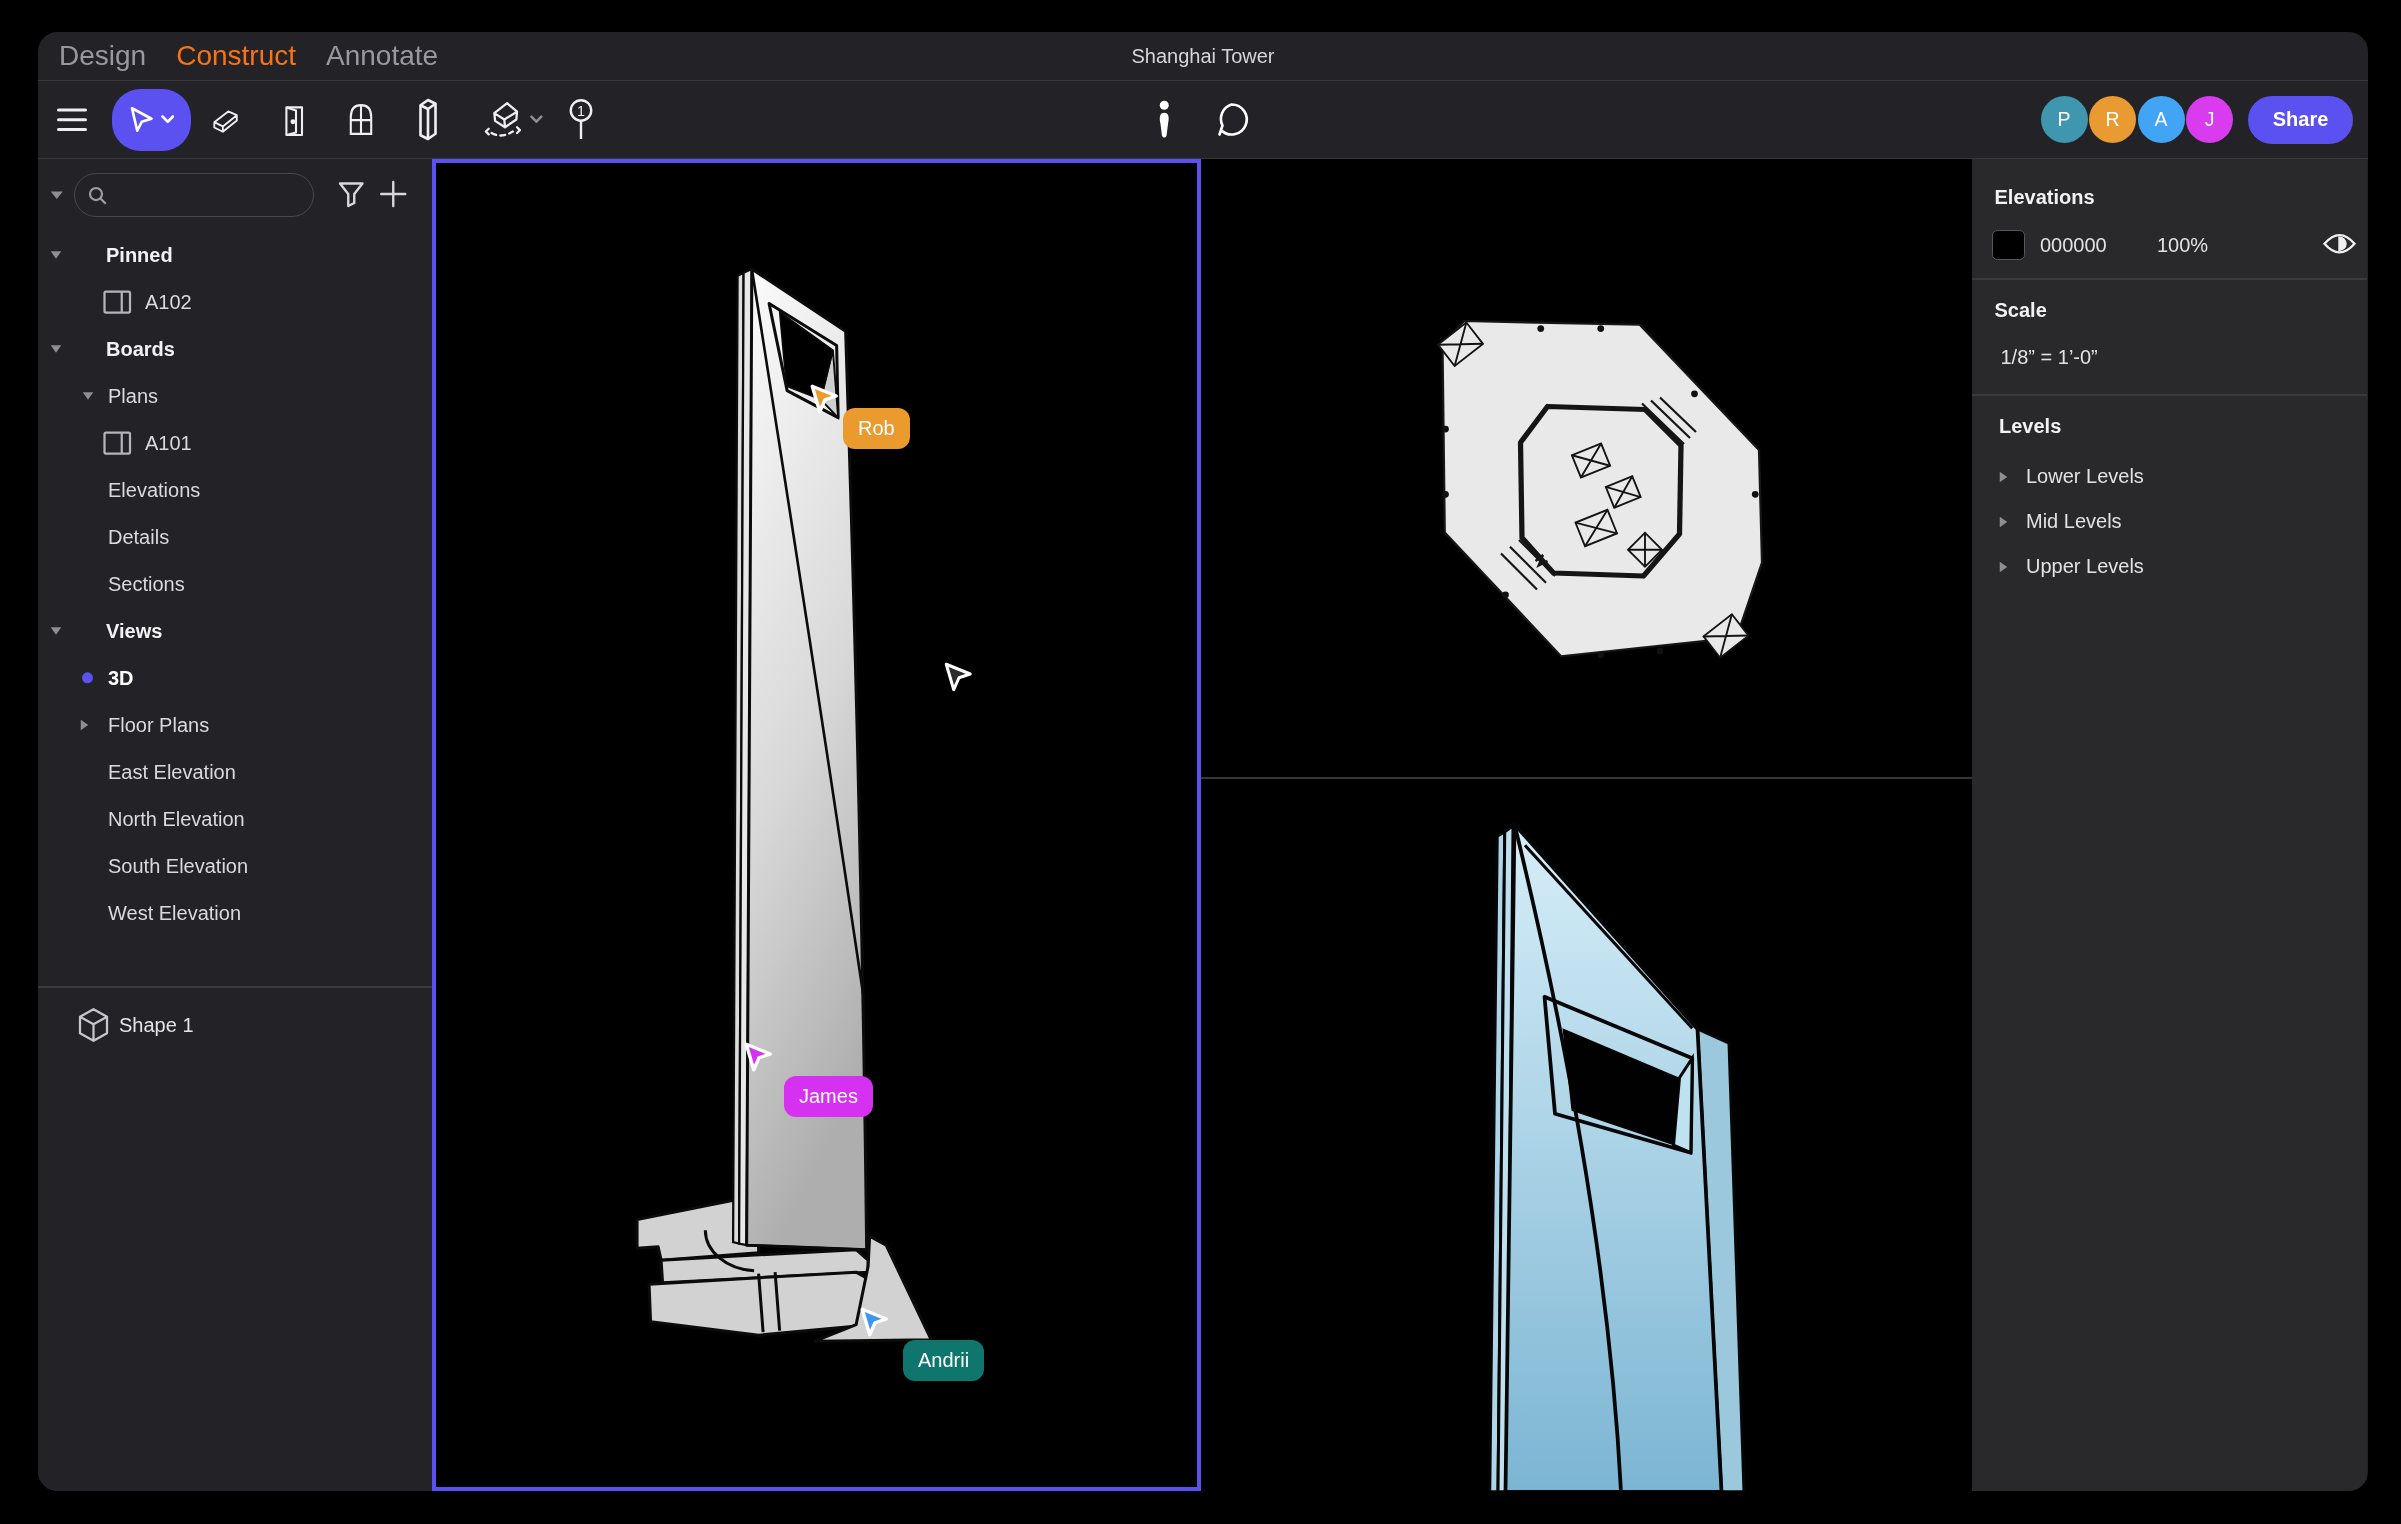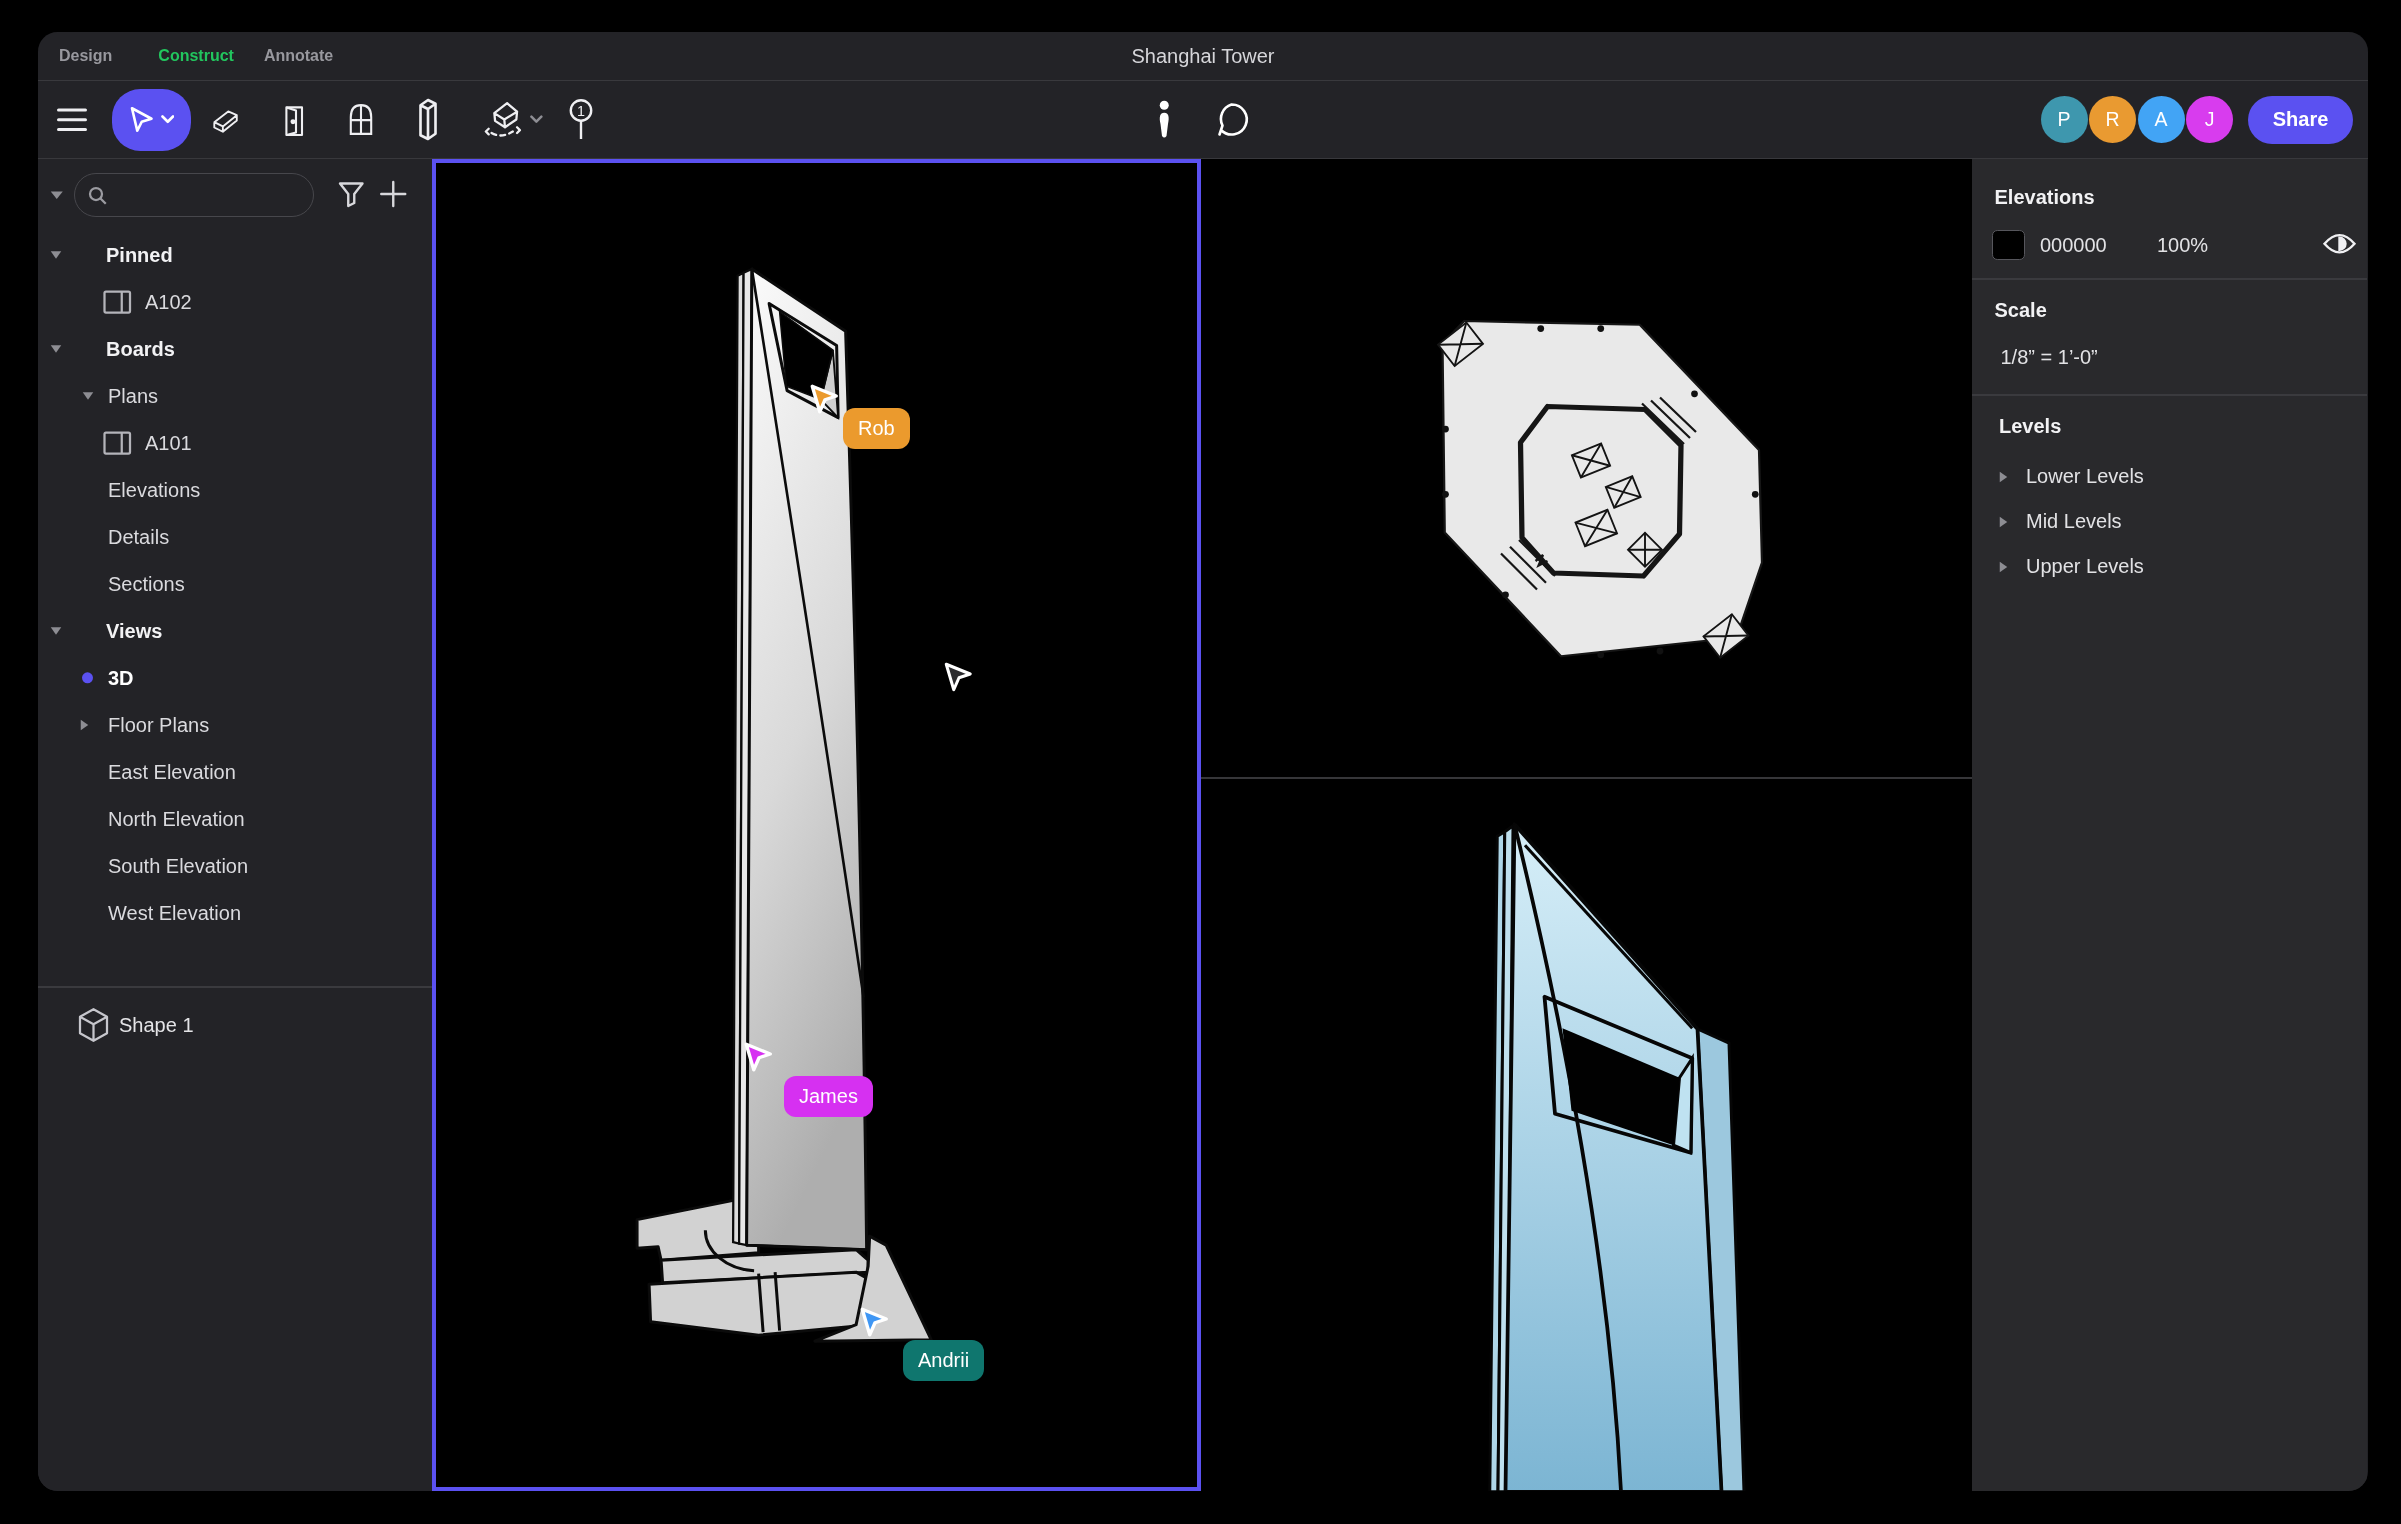--- a/index.html
+++ b/index.html
@@ -4,22 +4,22 @@
 <style>
   * { margin:0; padding:0; box-sizing:border-box; }
   html,body { width:2401px; height:1525px; background:#000; overflow:hidden;
     font-family:"Liberation Sans","DejaVu Sans",sans-serif; }
   .window { position:absolute; left:38px; top:32px; width:2330px; height:1459px;
     background:#232327; border-radius:19.5px; overflow:hidden; }
 
   
   .topbar { position:relative; height:48px; display:flex; align-items:center; }
   .tabs { display:flex; align-items:center; padding-left:21px; gap:30px; }
-  .tab { font-size:16px; font-weight:700; color:#98989e; cursor:default; }
-  .tab.active { color:#22c55e;margin-left:16px; }
+  .tab { font-size:28px; font-weight:400; color:#98989e; cursor:default; }
+  .tab.active { color:#f97316; }
   .doc-title { position:absolute; left:50%; top:50%; transform:translate(-50%,-50%);
     font-size:20px; color:#d6d6da; }
 
   
   .toolbar { position:relative; height:78px; border-top:1.5px solid #39393d;
     display:flex; align-items:center; padding-left:19px; }
   .ticon { display:flex; align-items:center; justify-content:center; }
   .ticon svg { display:block; }
   .select-btn { width:79px; height:62px; border-radius:28.5px; background:#5b51f1;
     display:flex; align-items:center; justify-content:center; gap:6px; margin-left:25px; }

